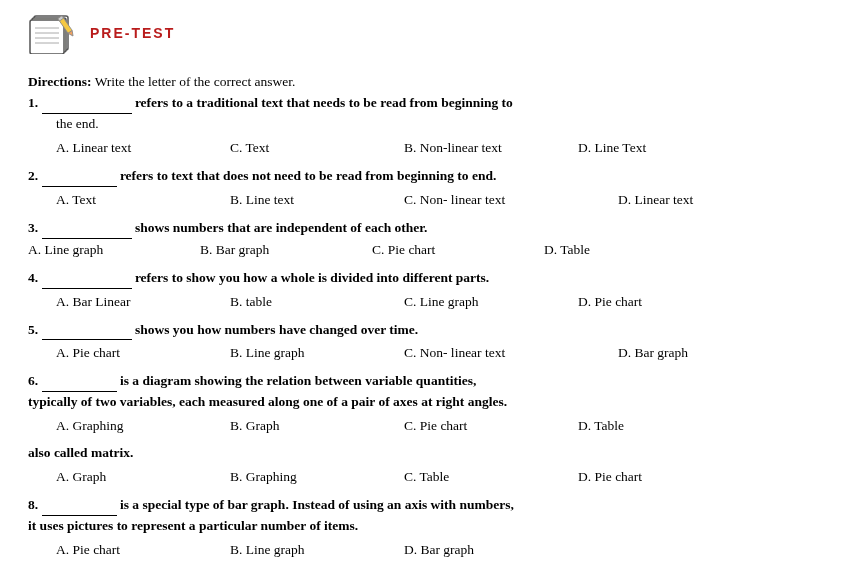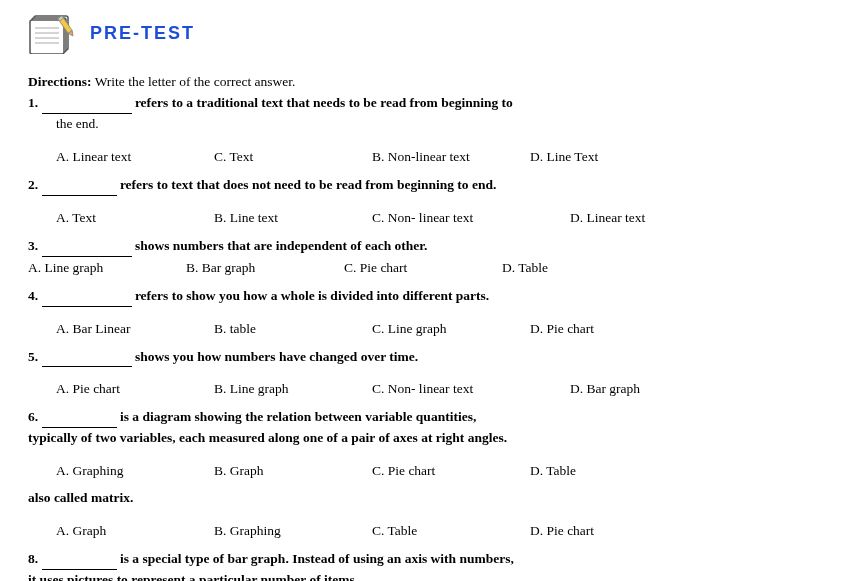--- a/index.html
+++ b/index.html
@@ -26,23 +26,23 @@
 
     .logo-icon {
       width: 52px;
       height: 42px;
       margin-right: 10px;
       flex-shrink: 0;
     }
 
     .pre-test-label {
       font-weight: bold;
-      font-size: 18px;
+      font-size: 14px;
       letter-spacing: 2px;
-      color: #1d4ed8;
+      color: #b91c1c;
       font-variant: small-caps;
       text-transform: uppercase;
       font-family: Arial, sans-serif;
     }
 
     .directions {
       line-height: 1.5;
     }
 
     .directions b {
@@ -55,29 +55,29 @@
     }
 
     .question-line {
       display: block;
       font-weight: bold;
     }
 
     .choices {
       display: flex;
       flex-wrap: wrap;
-      gap: 0 18px;
+      gap: 0 34px;
       padding-left: 28px;
-      margin-top: 12px;
+      margin-top: 3px;
     }
 
     .choices-inline {
       display: flex;
       flex-wrap: wrap;
-      gap: 0 18px;
+      gap: 0 32px;
       padding-left: 0;
       margin-top: 1px;
     }
 
     .choice {
       min-width: 140px;
       white-space: nowrap;
     }
 
     .choice-wide {

